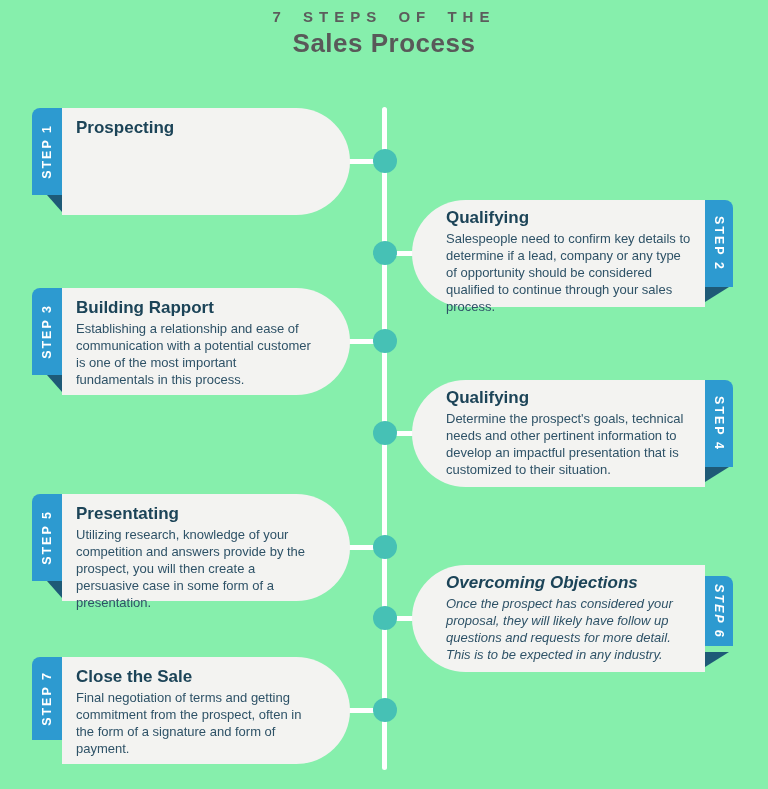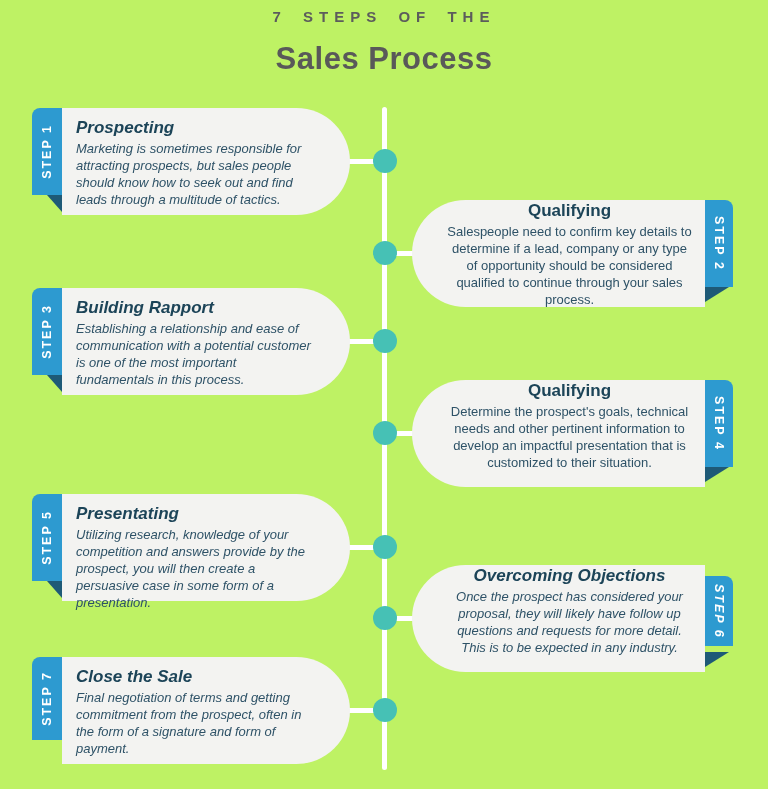--- a/index.html
+++ b/index.html
@@ -1,35 +1,35 @@
 <!DOCTYPE html>
 <html><head>
 <meta charset="utf-8">
 <style>
   html,body{margin:0;padding:0;background:#a3a3a3;}
   .canvas{
     position:relative;width:768px;height:789px;overflow:hidden;
-    background:#bef264;font-family:"Liberation Sans",sans-serif;
+    background:#86efac;font-family:"Liberation Sans",sans-serif;
   }
   
   .header{position:absolute;top:8px;left:0;width:768px;text-align:center;}
   .kicker{font-size:15px;font-weight:bold;letter-spacing:6px;word-spacing:6px;color:#5c5c5c;}
-  .main-title{font-size:31px;font-weight:bold;letter-spacing:.5px;color:#595959;margin-top:16px;}
+  .main-title{font-size:26px;font-weight:bold;letter-spacing:.5px;color:#595959;margin-top:3px;}
   
   .vline{position:absolute;left:382px;top:107px;width:5px;height:663px;background:#ffffff;border-radius:3px;}
   
   .step{position:absolute;left:0;width:768px;height:107px;}
   .connector{position:absolute;top:51px;height:5px;background:#ffffff;}
   .step.left  .connector{left:338px;width:48px;}
   .step.right .connector{left:386px;width:40px;}
   .dot{position:absolute;left:373px;top:41px;width:24px;height:24px;border-radius:50%;background:#46c1b5;}
   
   .card{position:absolute;top:0;height:107px;background:#f3f3f1;box-sizing:border-box;}
-  .step.left  .card{left:62px;width:288px;border-radius:0 54px 54px 0;padding:9px 36px 6px 14px;text-align:left;font-style:italic;}
-  .step.right .card{left:412px;width:293px;border-radius:54px 0 0 54px;padding:0 12px 6px 34px;text-align:center;}
+  .step.left  .card{left:62px;width:288px;border-radius:0 54px 54px 0;padding:9px 36px 6px 14px;text-align:left;}
+  .step.right .card{left:412px;width:293px;border-radius:54px 0 0 54px;padding:7px 12px 6px 34px;text-align:left;}
   .card h3{margin:0;font-size:17px;line-height:21px;font-weight:bold;color:#1c4458;}
   .card p{margin:2px 0 0;font-size:13px;line-height:17px;color:#2e5267;}
   
   .tab{position:absolute;top:0;width:30px;height:87px;background:#2d9ad0;display:flex;align-items:center;justify-content:center;}
   .step.left  .tab{left:32px;border-radius:8px 0 0 0;}
   .step.right .tab{left:705px;width:28px;border-radius:0 8px 0 0;}
   .tab span{color:#ffffff;font-weight:bold;font-size:12.5px;letter-spacing:2px;writing-mode:vertical-rl;}
   .step.left .tab span{transform:rotate(180deg);}
   
   .fold{position:absolute;background:#1e5a77;}
@@ -52,21 +52,20 @@
     <div class="kicker">7 STEPS OF THE</div>
     <div class="main-title">Sales Process</div>
   </div>
 
   <div class="vline"></div>
 
   <div class="step left step-1">
     <div class="connector"></div>
     <div class="card">
       <h3>Prospecting</h3>
-      <p>Marketing is sometimes responsible for attracting prospects, but sales people should know how to seek out and find leads through a multitude of tactics.</p>
     </div>
     <div class="tab">
         <span>STEP 1</span>
       </div>
     <div class="fold"></div>
     <div class="dot"></div>
   </div>
 
   <div class="step right step-2">
     <div class="connector"></div>

